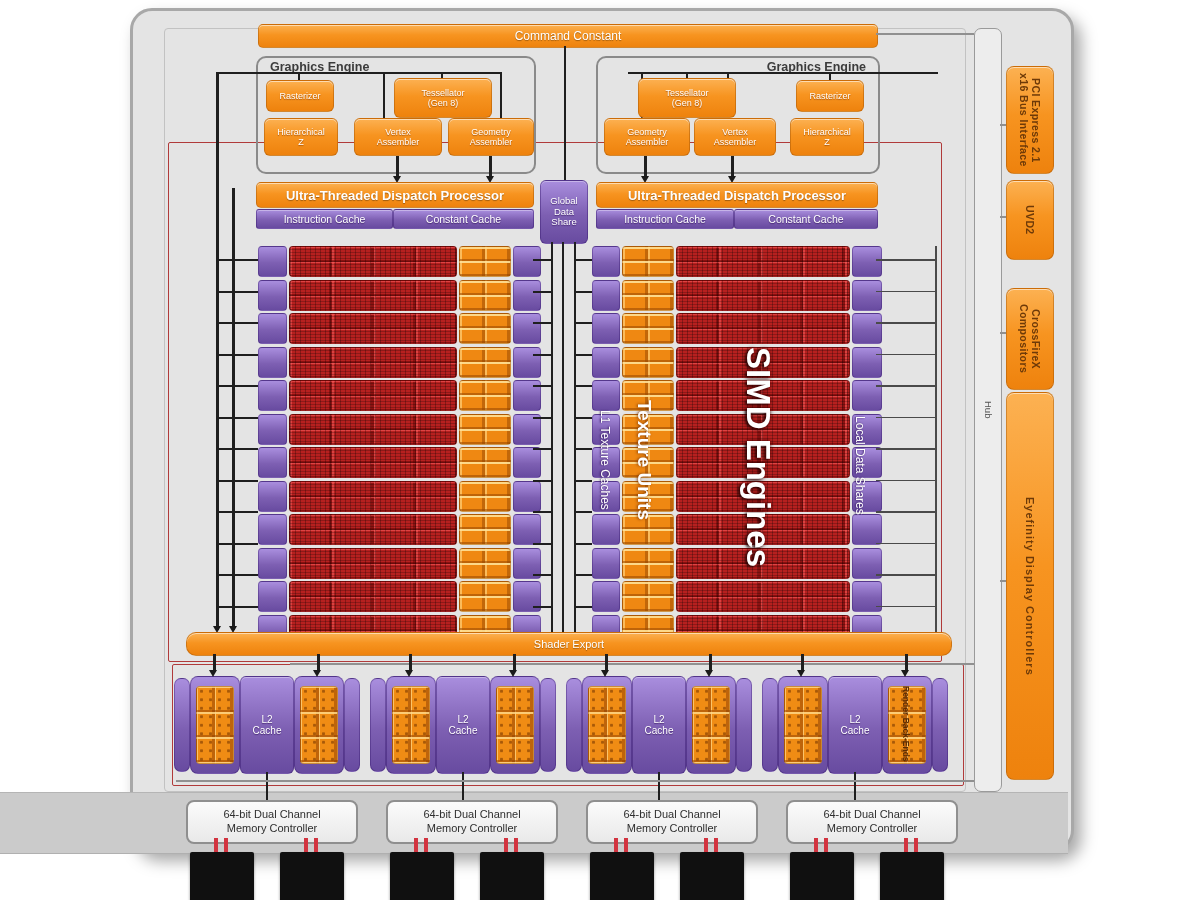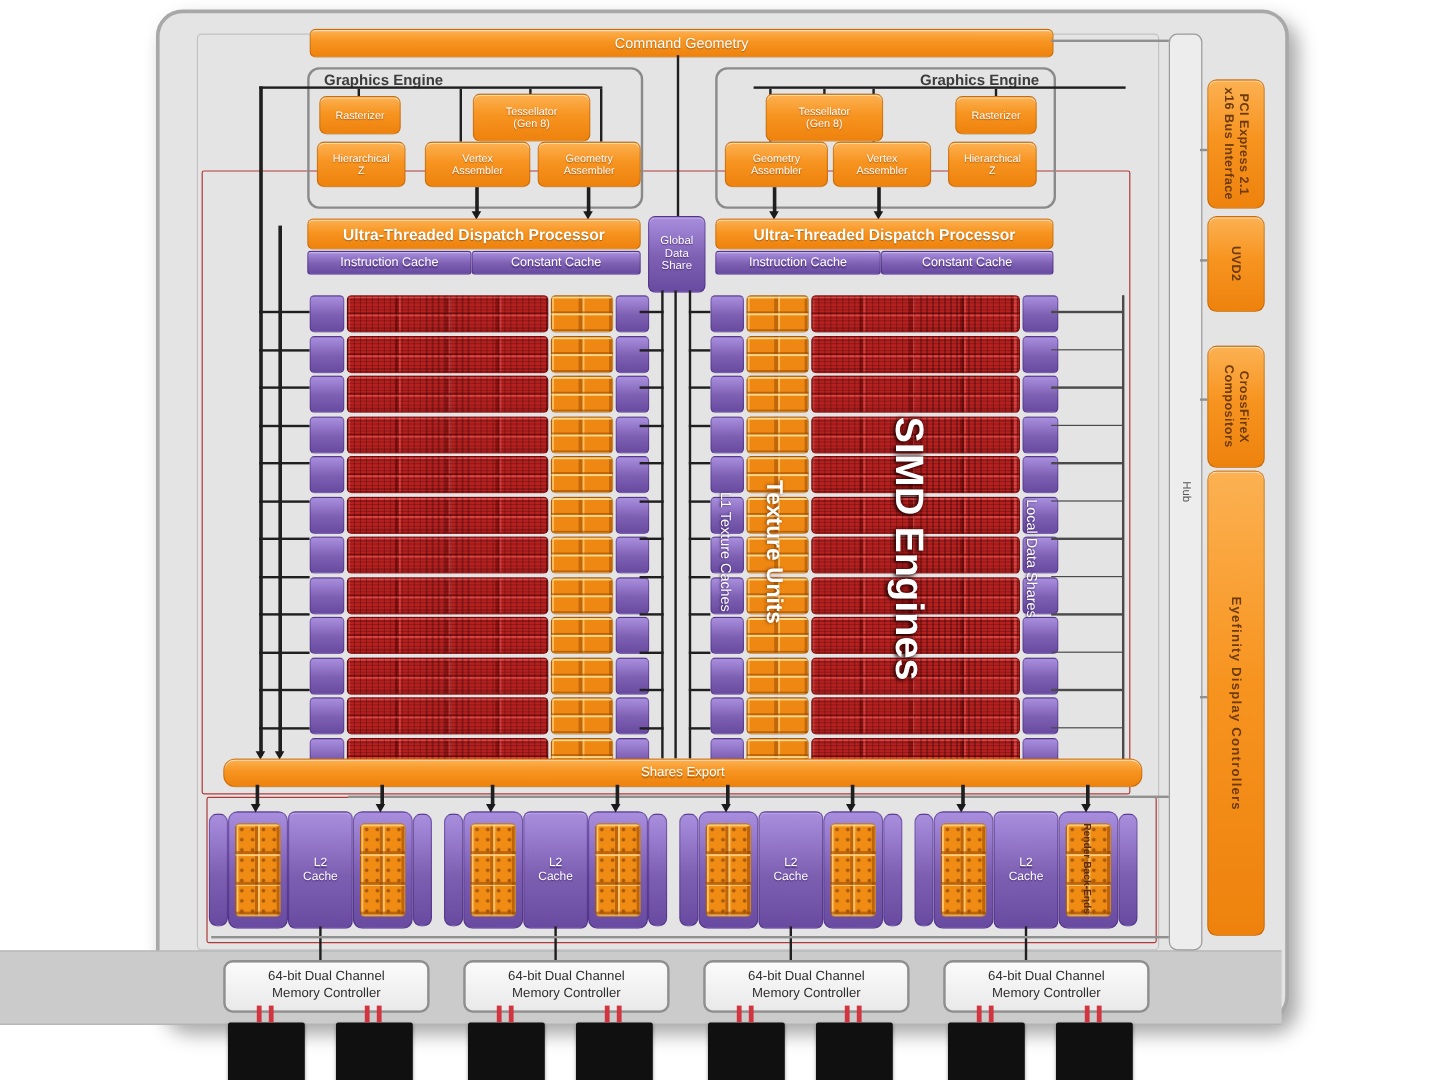--- a/index.html
+++ b/index.html
@@ -71,21 +71,21 @@
 <div id="stage">
 
   <div id="chip" class="abs"></div>
   <div class="abs inner-rect"></div>
   <div class="abs red-rect" style="left:168px;top:142px;width:772px;height:518px;"></div>
   <div class="abs red-rect" style="left:172px;top:664px;width:790px;height:120px;border-width:1px;"></div>
 
   <div class="abs" style="left:0;top:792px;width:1068px;height:60px;background:#cbcbcb;border-top:1px solid #b5b5b5;border-bottom:1px solid #b0b0b0;"></div>
 
   <div class="abs orange bar" style="left:258px;top:24px;width:618px;height:22px;">
-    <span class="wtext" style="font-size:12px;">Command Geometry</span>
+    <span class="wtext" style="font-size:12px;">Command Constant</span>
   </div>
   <div class="abs gline" style="left:876px;top:33px;width:98px;height:2px;"></div>
 
   <div class="abs engine" style="left:256px;top:56px;width:276px;height:114px;">
     <span class="abs engine-label" style="left:12px;top:2px;">Graphics Engine</span>
   </div>
   <div class="abs engine" style="left:596px;top:56px;width:280px;height:114px;">
     <span class="abs engine-label" style="right:12px;top:2px;">Graphics Engine</span>
   </div>
 
@@ -302,21 +302,21 @@
         <div class="cell cell-purple" style="width:28px;height:29px;"></div>
       </div>
     </div>
 
   <div class="abs vtext vlabel" style="left:592px;top:320px;width:26px;height:280px;font-size:12px;text-shadow:0 1px 2px rgba(40,10,80,.9);">L1 Texture Caches</div>
   <div class="abs vtext vlabel" style="left:616px;top:310px;width:56px;height:300px;font-size:19px;font-weight:bold;text-shadow:0 1px 3px rgba(120,50,0,.95);">Texture Units</div>
   <div class="abs vtext vlabel" style="left:678px;top:285px;width:160px;height:345px;font-size:33px;font-weight:bold;text-shadow:0 0 4px rgba(70,0,0,.95),1px 2px 3px rgba(0,0,0,.8);">SIMD Engines</div>
   <div class="abs vtext vlabel" style="left:846px;top:325px;width:28px;height:280px;font-size:12px;text-shadow:0 1px 2px rgba(40,10,80,.9);">Local Data Shares</div>
 
   <div class="abs orange bar" style="left:186px;top:632px;width:764px;height:22px;border-radius:10px;">
-    <span class="wtext" style="font-size:11px;">Shares Export</span>
+    <span class="wtext" style="font-size:11px;">Shader Export</span>
   </div>
   <div class="abs gline" style="left:290px;top:663px;width:684px;height:2px;"></div>
 
   <div id="rb-row">
       <div class="abs cell-purple cell" style="left:174px;top:678px;width:14px;height:92px;border-radius:7px;"></div>
       <div class="abs rb-outer" style="left:190px;top:676px;width:48px;height:96px;">
         <div class="rb-inner" style=""></div>
       </div>
       <div class="abs rb-outer" style="left:294px;top:676px;width:48px;height:96px;">
         <div class="rb-inner" style=""></div>

